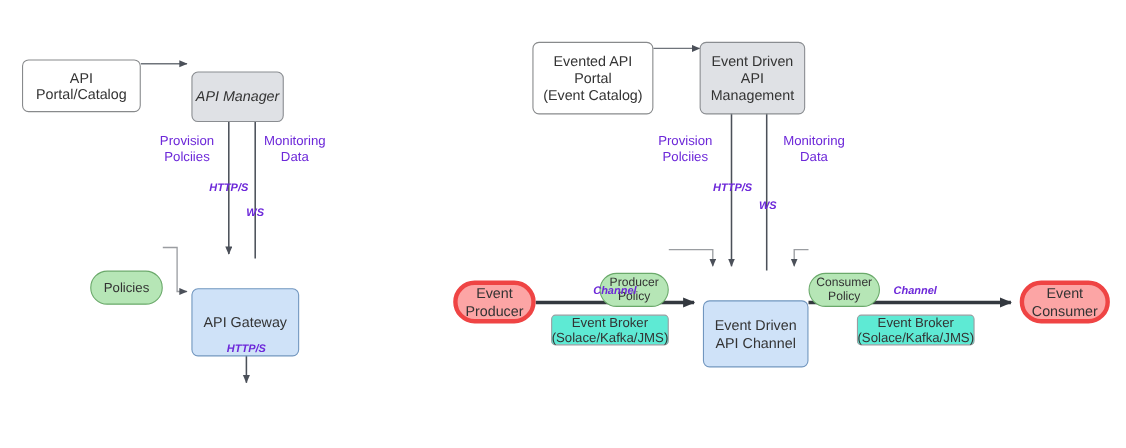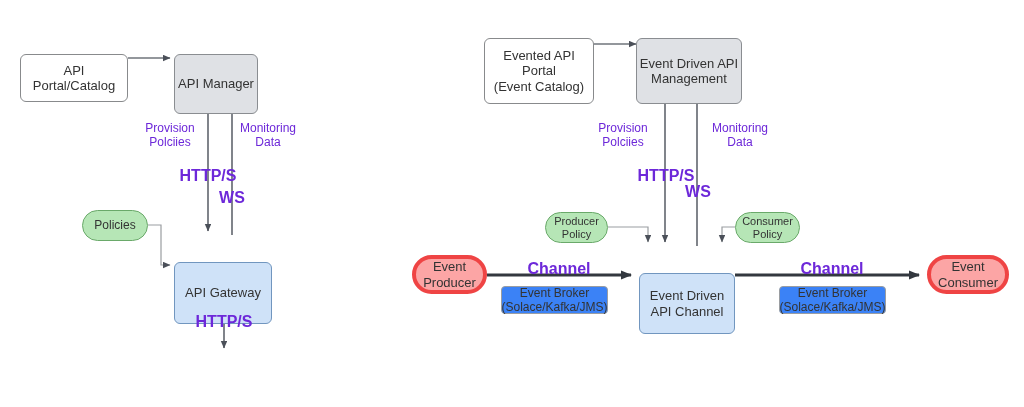--- a/index.html
+++ b/index.html
@@ -51,44 +51,45 @@
   .rect.blue {
     background: #cfe2f8;
     border-color: #7196bf;
   }
   .pill {
     border-radius: 999px;
   }
   .pill.green {
     background: #b6e6b6;
     border: 1px solid #6aa96a;
+    margin-top: 36px;
   }
   .pill.red {
     background: #fca5a5;
     border: 4px solid #ef4444;
   }
   .plainbox {
     border: 1px solid #9a9da1;
     border-radius: 4px;
-    background: #3b82f6;
+    background: #5eead4;
   }
   .edge-label {
     position: absolute;
     color: #6d28d9;
     text-align: center;
     line-height: 1.2;
     white-space: pre-line;
   }
   .edge-label.bold {
     font-weight: bold;
   }
   .fs13 { font-size: 13px; }
   .fs12 { font-size: 12px; }
   .fs11 { font-size: 11px; }
-  .fs10 { font-size: 16px; }
+  .fs10 { font-size: 10px; font-style: italic; }
 </style>
 </head>
 <body>
 
 <div id="canvas">
 
   <svg class="edges" viewBox="0 0 1024 407" xmlns="http://www.w3.org/2000/svg">
     <defs>
       <marker id="arrowThin" markerWidth="9" markerHeight="9" refX="7" refY="3.2" orient="auto" markerUnits="userSpaceOnUse">
         <path d="M0,0 L7.5,3.2 L0,6.4 z" fill="#4b5059"></path>
@@ -142,21 +143,21 @@
       <path d="M487,275 L631,275" stroke="#33383f" stroke-width="3" fill="none" marker-end="url(#arrowThick)"></path>
     </g>
 
     <g>
       <path d="M735,275 L919,275" stroke="#33383f" stroke-width="3" fill="none" marker-end="url(#arrowThick)"></path>
     </g>
   </svg>
 
   <div class="node rect fs13" style="left:20px; top:27px; width:108px; height:48px;">API Portal/Catalog</div>
 
-  <div class="node rect gray fs13" style="left:174px; top:27px; width:84px; height:60px;">API Manager</div>
+  <div class="node rect gray fs13" style="left:174px; top:38px; width:84px; height:46px;font-style:italic;">API Manager</div>
 
   <div class="node pill green fs12" style="left:82px; top:210px; width:66px; height:31px;">Policies</div>
 
   <div class="node rect blue fs13" style="left:174px; top:235px; width:98px; height:62px;">API Gateway</div>
 
 
   <div class="edge-label fs12" style="left:130px; top:121px; width:80px;">Provision
 Polciies</div>
 
   <div class="edge-label fs12" style="left:228px; top:121px; width:80px;">Monitoring
@@ -164,21 +165,21 @@
 
   <div class="edge-label bold fs10" style="left:170px; top:166px; width:76px;">HTTP/S</div>
 
   <div class="edge-label bold fs10" style="left:208px; top:188px; width:48px;">WS</div>
 
   <div class="edge-label bold fs10" style="left:186px; top:312px; width:76px;">HTTP/S</div>
 
   <div class="node rect fs13" style="left:484px; top:11px; width:110px; height:66px;">Evented API Portal
 (Event Catalog)</div>
 
-  <div class="node rect gray fs13" style="left:636px; top:11px; width:106px; height:66px;">Event Driven API
+  <div class="node rect gray fs13" style="left:636px; top:11px; width:96px; height:66px;">Event Driven API
 Management</div>
 
   <div class="node pill green fs11" style="left:545px; top:212px; width:63px; height:31px;">Producer
 Policy</div>
 
   <div class="node pill green fs11" style="left:735px; top:212px; width:65px; height:31px;">Consumer
 Policy</div>
 
   <div class="node rect blue fs13" style="left:639px; top:246px; width:96px; height:61px;">Event Driven
 API Channel</div>

